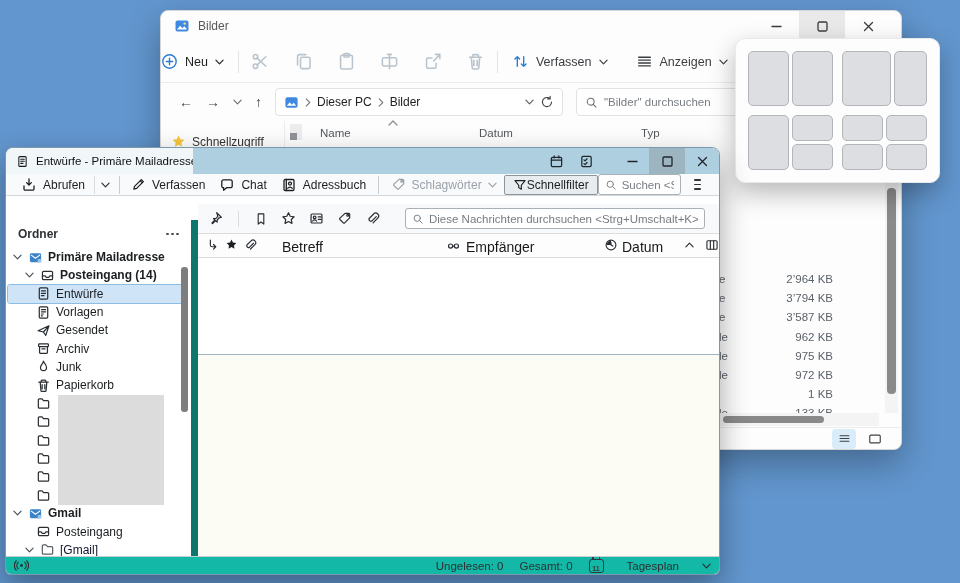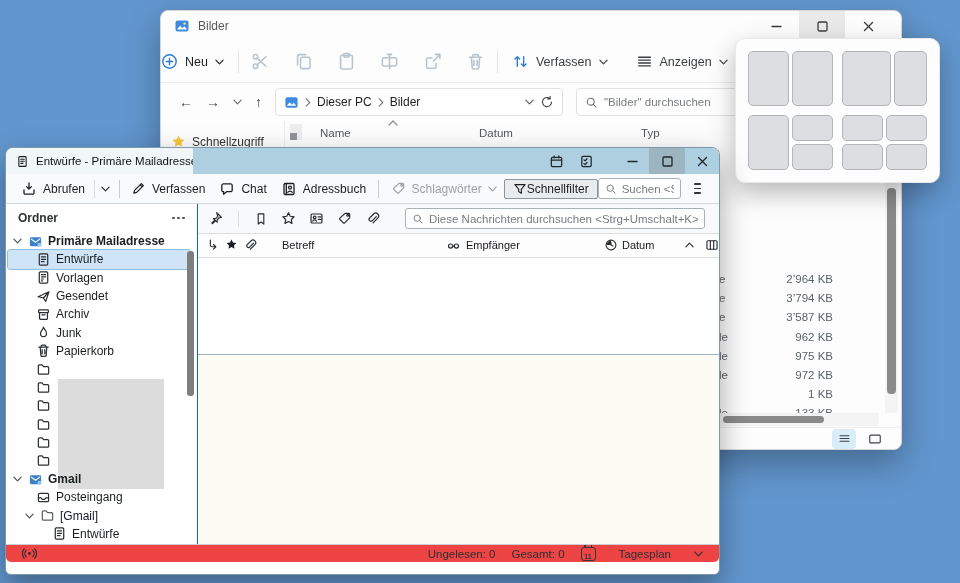--- a/index.html
+++ b/index.html
@@ -58,57 +58,57 @@
   .sg4{grid-template-columns:1fr 1fr;grid-template-rows:1fr 1fr}
 
   
   #tb{left:5px;top:147px;width:715px;height:428px;background:#fff;border:1px solid #7b99ab;border-radius:8px 8px 6px 6px;box-shadow:0 12px 30px rgba(0,0,0,.35)}
   .tb-tabs{left:0;right:0;top:0;height:26px;background:#aecfe0;border-radius:7px 7px 0 0}
   .tab{width:187px;height:26px;background:#f1f6f9;display:flex;align-items:center;gap:7px;padding-left:10px;border-radius:7px 0 0 0;font-size:11.5px;color:#101214;white-space:nowrap;overflow:hidden}
   .tabicons{right:0;top:0;height:26px;display:flex;align-items:center;color:#20262b}
   .ticon{width:30px;display:flex;justify-content:center}
   .tb-wbtn{width:34px;height:26px;display:flex;align-items:center;justify-content:center;color:#20262b}
   .tb-wbtn.max{background:#9db4c1;width:36px}
-  .tb-toolbar{left:0;right:0;top:26px;height:30px;background:#f8fafb;border-bottom:1px solid #d3d8dc;display:flex;align-items:center;padding:0 8px;font-size:12px;color:#1c1e20}
+  .tb-toolbar{left:0;right:0;top:26px;height:22px;background:#f8fafb;border-bottom:1px solid #d3d8dc;display:flex;align-items:center;padding:0 8px;font-size:12px;color:#1c1e20}
   .tbtn{display:flex;align-items:center;gap:6px;padding:3px 7px;border-radius:3px}
   .tsep{width:1px;height:18px;background:#c7cdd2;margin:0 5px}
   .tsep.lite{background:#d9dde0;margin:0 2px}
   .disab{color:#9aa1a8}
   .qfbtn{border:1px solid #8d959c;background:#e8ecef;border-radius:2px;padding:2px 8px;display:flex;align-items:center;}
   .tbsearch{margin-left:auto;width:158px;height:21px;border:1px solid #a9b0b6;border-radius:3px;background:#fff;display:flex;align-items:center;gap:5px;padding:0 6px;color:#7a8085}
   .burger{width:15px;margin:0 10px 0 13px;display:flex;flex-direction:column;gap:3px}
   .burger i{display:block;height:1.6px;background:#30343a;border-radius:1px}
   .tb-main{left:0;right:0;top:56px;bottom:18px}
-  .fp{left:0;top:0;bottom:0;width:192px;border-right:1px solid #0f766e;background:#fff;overflow:hidden}
+  .fp{left:0;top:16px;bottom:0;width:192px;border-right:7px solid #0f766e;background:#fff;overflow:hidden}
   .fp-head{height:28px;display:flex;align-items:center;padding:0 12px;font-size:12px;color:#2e3235;font-weight:bold}
   .dots{margin-left:auto;display:flex;gap:2.5px}
   .dots i{width:2.6px;height:2.6px;border-radius:50%;background:#4c5156;display:block}
   .fp-tree{position:absolute;left:0;right:0;top:28px;bottom:0;overflow:hidden;font-size:12px;color:#1b1e20}
   .trow{height:18.3px;display:flex;align-items:center;gap:5px;position:relative}
   .trow .exp{width:11px;display:flex;justify-content:center;color:#4a4f54}
   .trow.d0{padding-left:6px}
   .trow.d1{padding-left:18px}
   .trow.d1n{padding-left:30px}
   .trow.d2n{padding-left:46px}
   .trow.bold{font-weight:bold}
   .trow.sel{background:#cfe5f7;outline:1px solid #8fbce2;border-radius:2px;margin:0 7px 0 2px;padding-left:28px}
   .trow.ital{color:#0f172a}
   .ficon{width:15px;height:15px;color:#2a2e32}
   .redact{left:52px;top:147px;width:106px;height:110px;background:#dcdcdc}
   .fp-sb{right:3px;top:19px;width:7px;height:145px;background:#7e7e7e;border-radius:3px}
   .tp{left:192px;right:0;top:0;bottom:0}
   .qf{height:30px;border-bottom:1px solid #d9dde0;background:#f7f9fa;display:flex;align-items:center;padding:0 10px;gap:13px;color:#2a2e33}
   .qf .tbsearch{margin-left:12px;flex:1;margin-right:4px}
-  .th{height:24px;border-bottom:1px solid #d9dde0;background:#fdfdfe;position:relative;font-size:11px;color:#17191b}
+  .th{height:24px;border-bottom:1px solid #d9dde0;background:#fdfdfe;position:relative;font-size:14px;color:#17191b}
   .th svg{position:absolute;top:4px}
   .th span{position:absolute;top:5px}
   .tlist{left:0;right:0;top:54px;height:96px;background:#fff}
   .split{left:0;right:0;top:150px;height:1px;background:#9fb3c0}
   .mp{left:0;right:0;top:151px;bottom:0;background:#fcfcf4}
-  .tb-status{left:0;right:0;bottom:12px;height:18px;background:#ef4444;border-top:1px solid #c9ced2;border-radius:0 0 5px 5px;display:flex;align-items:center;padding:0 16px;font-size:11.5px;color:#2c2f32}
+  .tb-status{left:0;right:0;bottom:0;height:18px;background:#14b8a6;border-top:1px solid #c9ced2;border-radius:0 0 5px 5px;display:flex;align-items:center;padding:0 8px;font-size:11.5px;color:#2c2f32}
   .st-right{margin-left:auto;display:flex;align-items:center;gap:16px}
   .cal11{position:relative;width:15px;height:14px;border:1.3px solid #33383c;border-radius:3px;font-size:7px;font-weight:bold;color:#33383c;display:flex;align-items:flex-end;justify-content:center}
   .cal11 i{position:absolute;top:-3px;width:1.5px;height:3px;background:#33383c}
   .cal11 i.l{left:2.5px}.cal11 i.r{right:2.5px}
 </style>
 </head>
 <body>
 
 <div id="exp" class="abs">
   <div class="exp-title flex">
@@ -451,20 +451,32 @@
                 <path d="M1,1 L5,5 L9,1"></path>
               </svg>
             </span>
           <svg class="ficon" viewBox="0 0 16 16">
               <rect class="fl" x="2" y="3.5" width="12" height="9.5" rx="1.5" style="fill:#3b82c9"></rect>
               <path d="M3.5,5.5 L8,8.8 L12.5,5.5" style="stroke:#fff;stroke-width:1.2"></path>
               <rect class="fl" x="10.3" y="9.6" width="4" height="3.6" rx="0.8" style="fill:#9cc3ea"></rect>
             </svg>
           <span>Primäre Mailadresse</span>
         </div>
+        <div class="trow d1 bold">
+          <span class="exp">
+              <svg class="chev" viewBox="0 0 10 6">
+                <path d="M1,1 L5,5 L9,1"></path>
+              </svg>
+            </span>
+          <svg class="ficon" viewBox="0 0 16 16">
+              <rect x="2.6" y="3.5" width="10.8" height="9" rx="1.4"></rect>
+              <path d="M2.6,8.3 h2.9 l1,1.6 h3 l1,-1.6 h2.9"></path>
+            </svg>
+          <span>Posteingang (14)</span>
+        </div>
         <div class="trow d1n sel">
           <svg class="ficon" viewBox="0 0 16 16">
               <rect x="3.5" y="2" width="9" height="12" rx="1.2"></rect>
               <path d="M5.8,5.3 H10.2 M5.8,7.8 H10.2 M5.8,10.3 H8.6"></path>
             </svg>
           <span>Entwürfe</span>
         </div>
         <div class="trow d1n">
           <svg class="ficon" viewBox="0 0 16 16">
               <rect x="3.5" y="2" width="9" height="12" rx="1.2"></rect>

